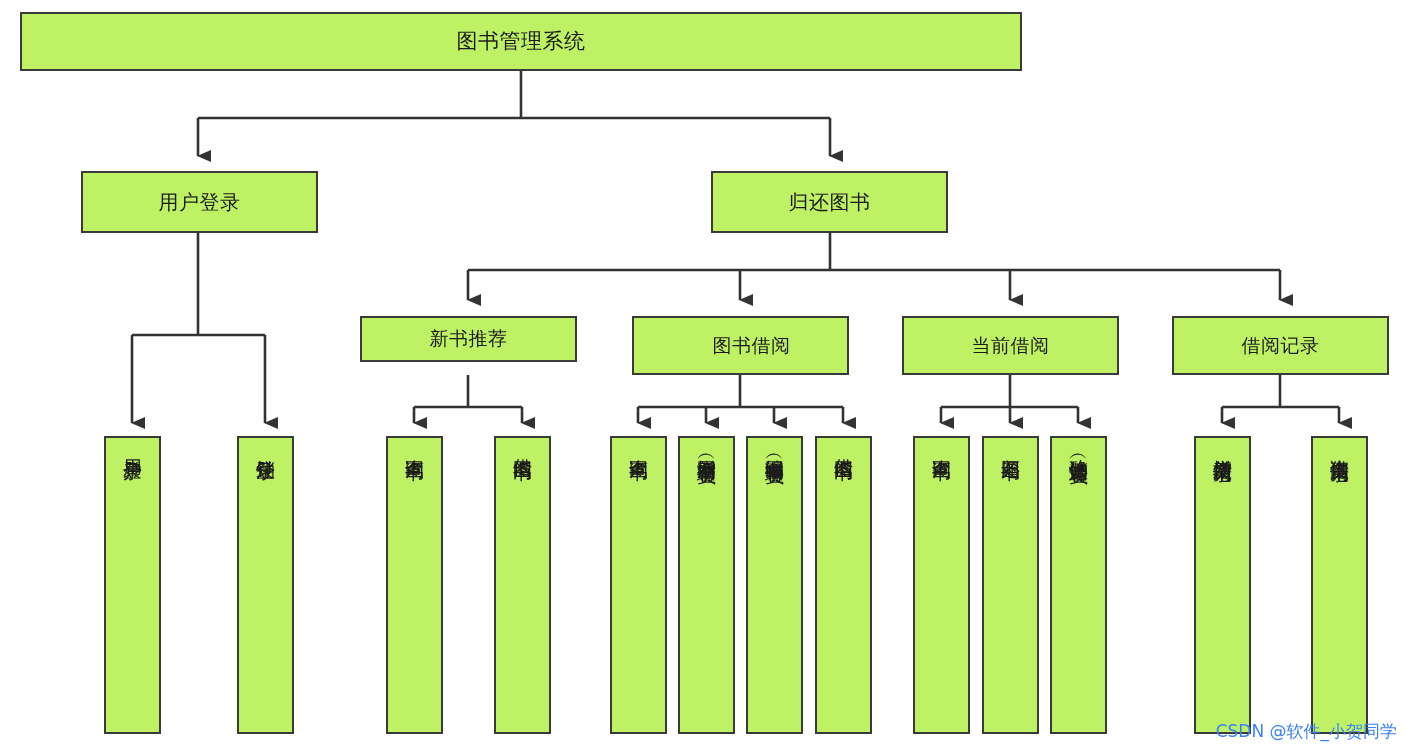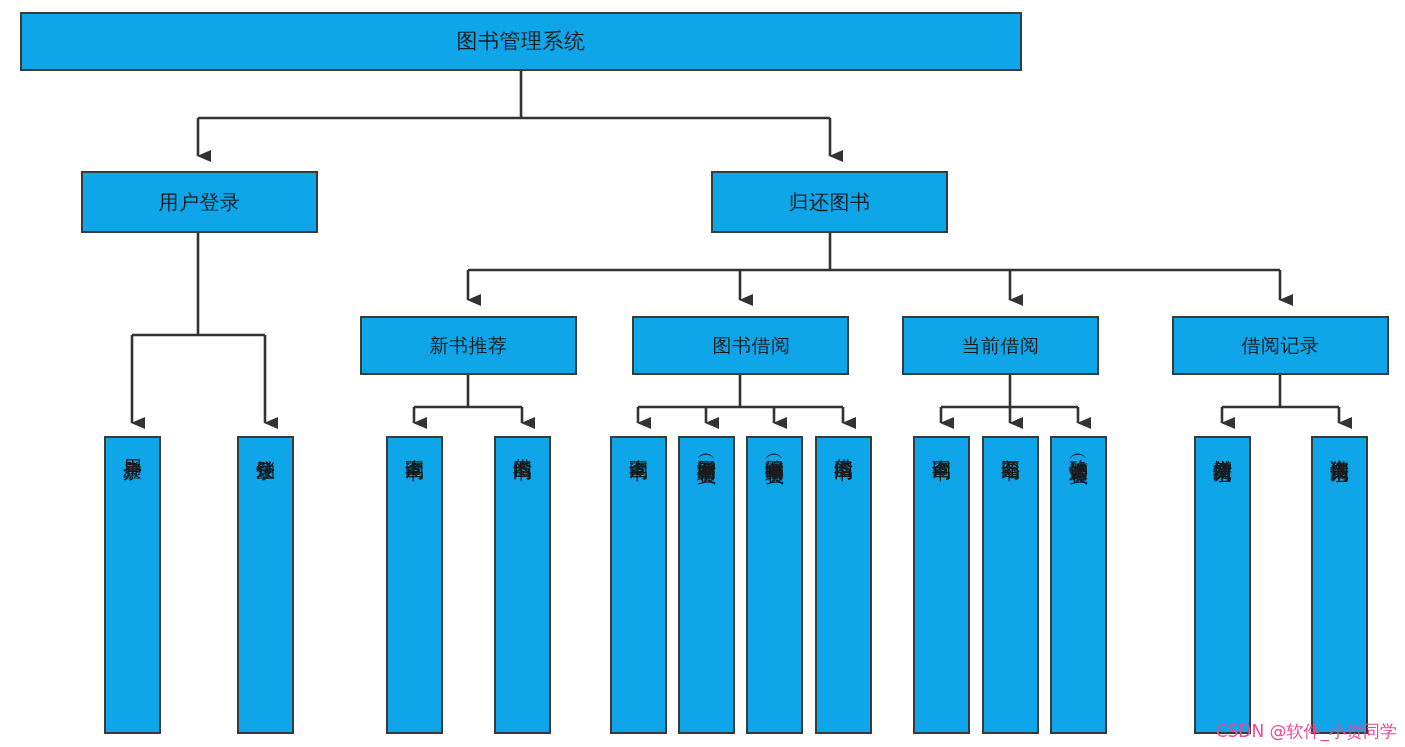--- a/index.html
+++ b/index.html
@@ -20,21 +20,21 @@
     position: absolute;
     left: 0;
     top: 0;
     width: 1405px;
     height: 747px;
     pointer-events: none;
   }
   .node {
     position: absolute;
     box-sizing: border-box;
-    background: #0ea5e9;
+    background: #bef264;
     border: 2px solid #3a3a3a;
     display: flex;
     align-items: center;
     justify-content: center;
     color: #1b1b1b;
     z-index: 2;
   }
   .node.root {
     font-size: 21px;
   }
@@ -60,21 +60,21 @@
     text-orientation: upright;
     line-height: 1.05;
     letter-spacing: 1px;
     white-space: nowrap;
   }
   #watermark {
     position: absolute;
     right: 8px;
     bottom: 4px;
     font-size: 17px;
-    color: #ec4899;
+    color: #3b82f6;
     z-index: 3;
     white-space: nowrap;
     user-select: none;
   }
 </style>
 </head>
 <body>
 
 <div id="canvas">
 
@@ -134,29 +134,29 @@
   </div>
 
   <div class="node level2" style="left:81px; top:171px; width:237px; height:62px;">
     <span class="label">用户登录</span>
   </div>
 
   <div class="node level2" style="left:711px; top:171px; width:237px; height:62px;">
     <span class="label">归还图书</span>
   </div>
 
-  <div class="node level3" style="left:360px; top:316px; width:217px; height:59px;">
+  <div class="node level3" style="left:360px; top:316px; width:217px; height:46px;">
     <span class="label">新书推荐</span>
   </div>
 
   <div class="node level3" style="left:632px; top:316px; width:217px; height:59px;padding-left:22px;">
     <span class="label">图书借阅</span>
   </div>
 
-  <div class="node level3" style="left:902px; top:316px; width:197px; height:59px;">
+  <div class="node level3" style="left:902px; top:316px; width:217px; height:59px;">
     <span class="label">当前借阅</span>
   </div>
 
   <div class="node level3" style="left:1172px; top:316px; width:217px; height:59px;">
     <span class="label">借阅记录</span>
   </div>
 
   <div class="node leaf" style="left:104px; top:436px; width:57px; height:298px;">
     <span class="label">用户登录</span>
   </div>

